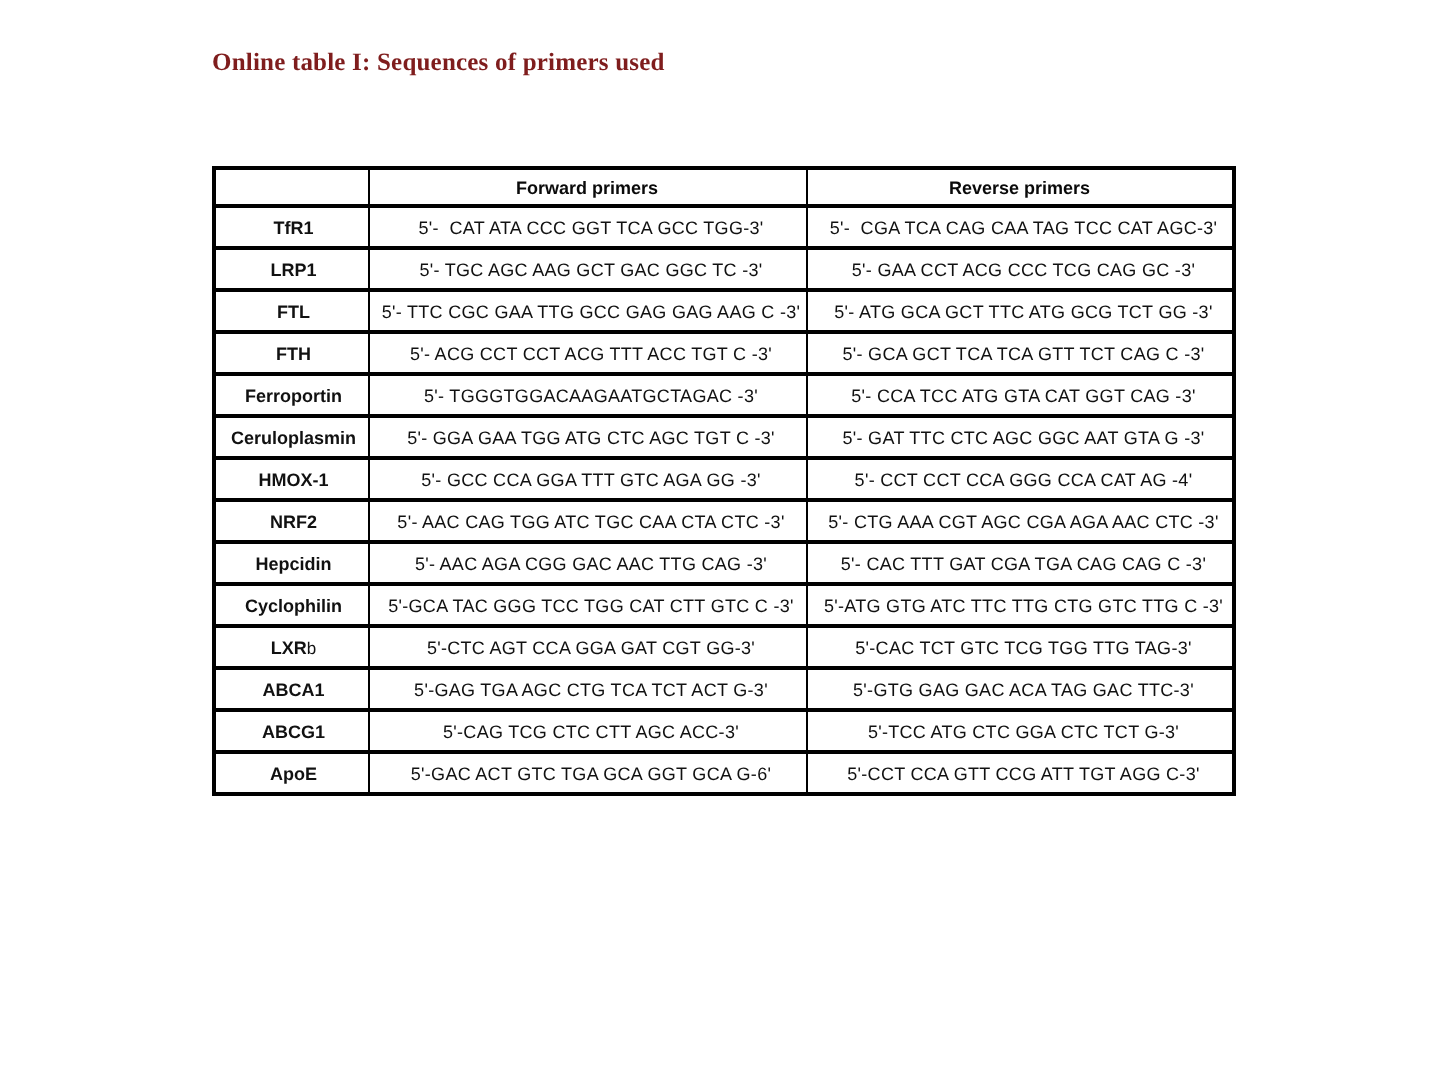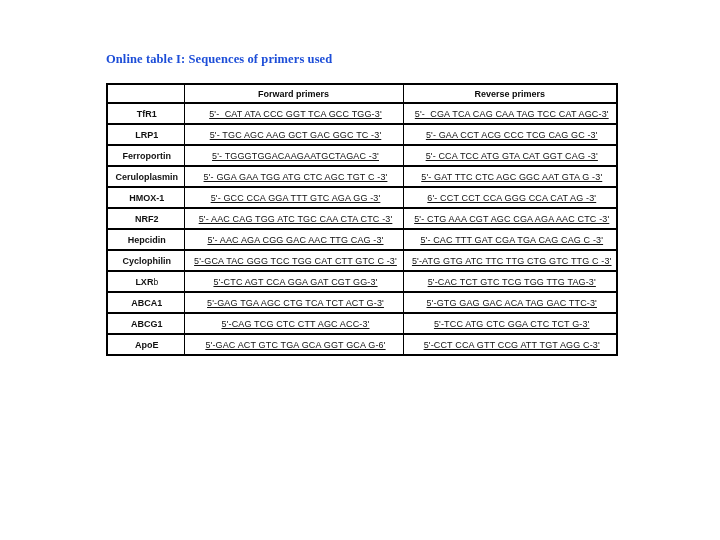--- a/index.html
+++ b/index.html
@@ -16,26 +16,26 @@
     color: #000;
   }
   .slide {
     position: absolute;
     inset: 0;
     background: #ffffff;
   }
   .title {
     position: absolute;
     left: 106px;
-    top: 52px;
+    top: 24px;
     margin: 0;
     font-family: "Liberation Serif", serif;
     font-size: 12.5px;
     font-weight: 700;
-    color: #1d4ed8;
+    color: #7f1d1d;
     letter-spacing: 0.1px;
     white-space: nowrap;
   }
   table.primers {
     position: absolute;
     left: 106px;
     top: 83px;
     width: 510px;
     border-collapse: collapse;
     table-layout: fixed;
@@ -74,21 +74,20 @@
     color: #0a0a0a;
   }
   td.gene .gene-suffix {
     font-weight: 400;
     font-size: 8.5px;
   }
   td.seq {
     padding: 0 2px 0 6px;
     white-space: pre;
     letter-spacing: 0.15px;
-    text-decoration: underline;
   }
 </style>
 </head>
 <body>
 
 <div class="slide">
   <h1 class="title">Online table I: Sequences of primers used</h1>
 
   <table class="primers">
     <colgroup>
@@ -108,33 +107,43 @@
           <td class="gene"><span class="gene-main">TfR1</span></td>
           <td class="seq">5'-  CAT ATA CCC GGT TCA GCC TGG-3'</td>
           <td class="seq">5'-  CGA TCA CAG CAA TAG TCC CAT AGC-3'</td>
         </tr>
         <tr>
           <td class="gene"><span class="gene-main">LRP1</span></td>
           <td class="seq">5'- TGC AGC AAG GCT GAC GGC TC -3'</td>
           <td class="seq">5'- GAA CCT ACG CCC TCG CAG GC -3'</td>
         </tr>
         <tr>
+          <td class="gene"><span class="gene-main">FTL</span></td>
+          <td class="seq">5'- TTC CGC GAA TTG GCC GAG GAG AAG C -3'</td>
+          <td class="seq">5'- ATG GCA GCT TTC ATG GCG TCT GG -3'</td>
+        </tr>
+        <tr>
+          <td class="gene"><span class="gene-main">FTH</span></td>
+          <td class="seq">5'- ACG CCT CCT ACG TTT ACC TGT C -3'</td>
+          <td class="seq">5'- GCA GCT TCA TCA GTT TCT CAG C -3'</td>
+        </tr>
+        <tr>
           <td class="gene"><span class="gene-main">Ferroportin</span></td>
           <td class="seq">5'- TGGGTGGACAAGAATGCTAGAC -3'</td>
           <td class="seq">5'- CCA TCC ATG GTA CAT GGT CAG -3'</td>
         </tr>
         <tr>
           <td class="gene"><span class="gene-main">Ceruloplasmin</span></td>
           <td class="seq">5'- GGA GAA TGG ATG CTC AGC TGT C -3'</td>
           <td class="seq">5'- GAT TTC CTC AGC GGC AAT GTA G -3'</td>
         </tr>
         <tr>
           <td class="gene"><span class="gene-main">HMOX-1</span></td>
           <td class="seq">5'- GCC CCA GGA TTT GTC AGA GG -3'</td>
-          <td class="seq">6'- CCT CCT CCA GGG CCA CAT AG -3'</td>
+          <td class="seq">5'- CCT CCT CCA GGG CCA CAT AG -4'</td>
         </tr>
         <tr>
           <td class="gene"><span class="gene-main">NRF2</span></td>
           <td class="seq">5'- AAC CAG TGG ATC TGC CAA CTA CTC -3'</td>
           <td class="seq">5'- CTG AAA CGT AGC CGA AGA AAC CTC -3'</td>
         </tr>
         <tr>
           <td class="gene"><span class="gene-main">Hepcidin</span></td>
           <td class="seq">5'- AAC AGA CGG GAC AAC TTG CAG -3'</td>
           <td class="seq">5'- CAC TTT GAT CGA TGA CAG CAG C -3'</td>

